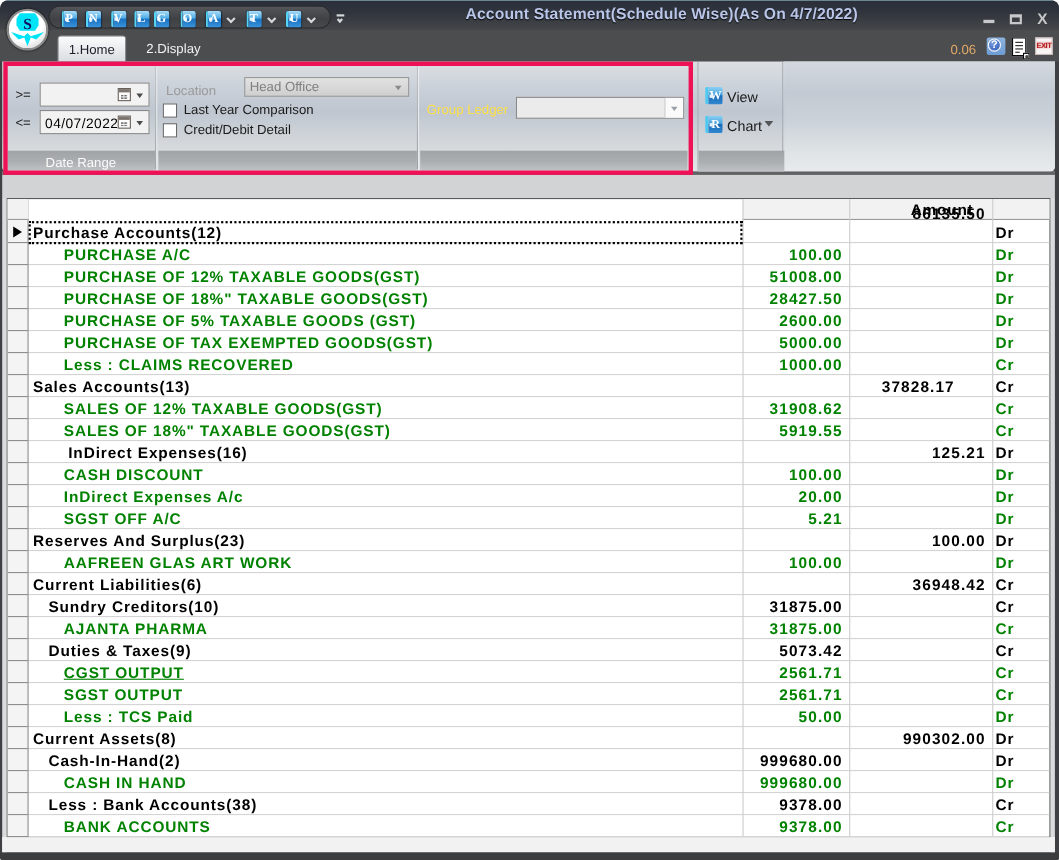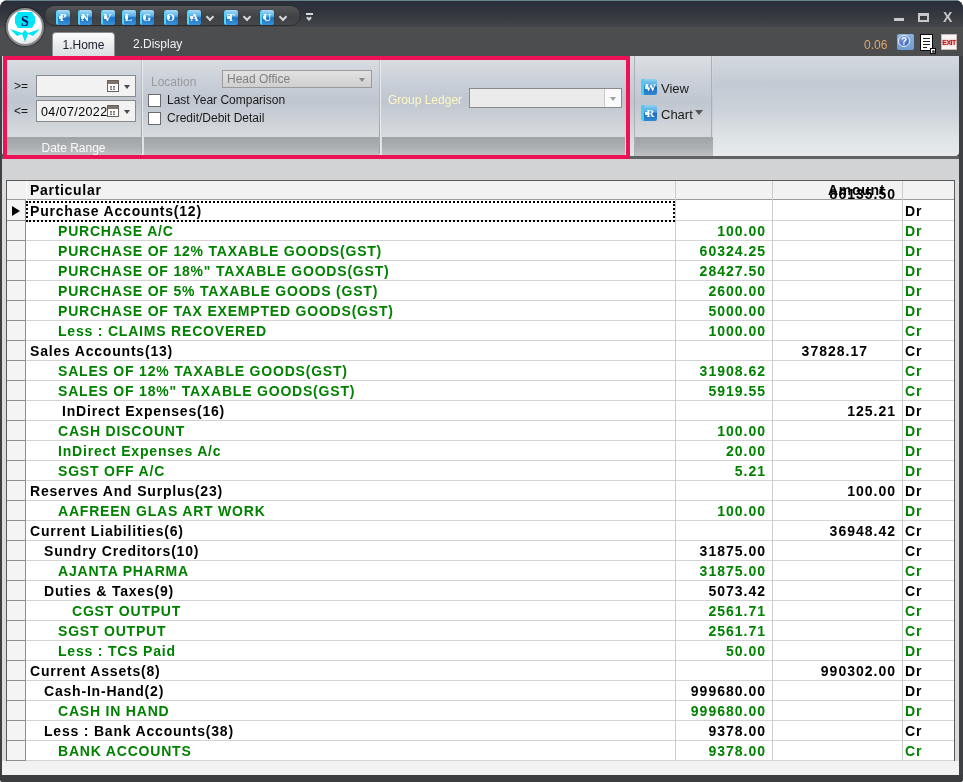--- a/index.html
+++ b/index.html
@@ -65,21 +65,21 @@
 #dtext { position:absolute; left:4px; top:3.5px; font-size:12.5px; letter-spacing:0.4px; color:#000; }
 
 
 #loclabel { position:absolute; left:151px; top:75px; color:#9a9a9a; font-size:12px; z-index:4; }
 #loccombo { position:absolute; left:222px; top:70px; width:150px; height:18px; background:linear-gradient(#e2e2e2,#cfcfcf); border:1px solid #9a9a9a; z-index:4; color:#7f7f7f; font-size:12px; line-height:17px; padding-left:4px; }
 #loccombo .darr { border-top-color:#8a8a8a; top:7px; right:6px; }
 .cbox { position:absolute; left:148px; width:13px; height:13px; background:#fff; border:1px solid #6a6a6a; z-index:4; }
 .clabel { position:absolute; left:167px; color:#1a1a1a; font-size:12px; z-index:4; }
 
 
-#gllabel { position:absolute; left:388px; top:93px; color:#fef9c3; font-size:12px; z-index:4; }
+#gllabel { position:absolute; left:388px; top:93px; color:#fde047; font-size:12px; z-index:4; }
 #glcombo { position:absolute; left:469px; top:88px; width:153px; height:20px; background:#ebebeb; border:1px solid #8a8a8a; z-index:4; }
 #glcombo .btn { position:absolute; right:0; top:0; width:17px; height:18px; background:#fafafa; border-left:1px solid #c8c8c8; }
 #glcombo .darr { right:5px; top:8px; border-top-color:#9aa0a8; }
 
 
 #vcgroup { position:absolute; left:634px; top:56px; width:78px; height:100px; border-left:1px solid #aab0b6; border-right:1px solid #aab0b6; z-index:2; }
 .vcico { position:absolute; left:6px; width:16px; height:16px; border-radius:2px;
   background:linear-gradient(#8ed2f4 0%, #47a4de 45%, #1a6cba 50%, #3188d0 100%);
   border-left:3px solid #4ecaf0; color:#fff; font-size:11px; font-weight:bold; font-family:"Liberation Serif",serif; text-align:center; line-height:16px; }
 .vcico b.dot { position:absolute; left:1px; top:7px; width:3px; height:3px; background:#e8f4ff; }
@@ -103,20 +103,21 @@
 
 
 #botwhite { position:absolute; left:2px; top:761px; width:957px; height:14px; background:#f2f2f3; }
 #botframe { position:absolute; left:0; top:775px; width:963px; height:7px; background:#3a3c3e; }
 </style>
 </head>
 <body>
 <div id="win">
   <div id="titlebar"></div>
   <div id="tabrow"></div>
+  <div id="title">Account Statement(Schedule Wise)(As On 4/7/2022)</div>
 
   <div style="position:absolute; left:44px; top:5px; width:257px; height:21px; border-radius:10.5px; background:linear-gradient(#54565a, #3f4145 60%, #46484c); border:1px solid #2a2c2e;"></div>
   <div id="qat">
       <div class="qbtn" style="left:56px"><b class="dot"></b><i>P</i></div>
       <div class="qbtn" style="left:78px"><b class="dot"></b><i>N</i></div>
       <div class="qbtn" style="left:100.5px"><b class="dot"></b><i>V</i></div>
       <div class="qbtn" style="left:121.5px"><b class="dot"></b><i>L</i></div>
       <div class="qbtn" style="left:139.7px"><b class="dot"></b><i>G</i></div>
       <div class="qbtn" style="left:163.5px"><b class="dot"></b><i>O</i></div>
       <div class="qbtn" style="left:187.4px"><b class="dot"></b><i>A</i></div>
@@ -199,39 +200,38 @@
       <div class="btn"></div>
       <div class="darr"></div>
     </div>
 
   <div id="pinkbox"></div>
   <div id="substrip"></div>
 
   <div id="tbl">
     <div class="selcol"></div>
     <div class="hdr" style="left:0; width:19px;"></div>
-    <div class="hdr" style="left:20px; width:648px; padding-left:3px;">Particular</div>
     <div class="hdr" style="left:668px; width:97px;"></div>
     <div class="hdr" style="left:765px; width:131px; text-align:right; padding-right:18px;">Amount</div>
     <div class="hdr" style="left:895px; width:52px;"></div>
     <div id="rows">
         <div class="rowline" style="top:39px"></div>
         <div style="position:absolute;left:0;width:19px;height:1px;background:#8f8f8f;top:39px"></div>
         <div class="cell" style="left:23px; top:20px;">Purchase Accounts(12)</div>
         <div class="cell amt" style="left:699px; width:190px; top:3px;">86135.50</div>
         <div class="cell" style="left:898px; top:20px;">Dr</div>
         <div class="rowline" style="top:59px"></div>
         <div style="position:absolute;left:0;width:19px;height:1px;background:#8f8f8f;top:59px"></div>
         <div class="cell g" style="left:51px; top:40px;">PURCHASE A/C</div>
         <div class="cell amt g" style="left:567px; width:192px; top:40px;">100.00</div>
         <div class="cell g" style="left:898px; top:40px;">Dr</div>
         <div class="rowline" style="top:79px"></div>
         <div style="position:absolute;left:0;width:19px;height:1px;background:#8f8f8f;top:79px"></div>
         <div class="cell g" style="left:51px; top:60px;">PURCHASE OF 12% TAXABLE GOODS(GST)</div>
-        <div class="cell amt g" style="left:567px; width:192px; top:60px;">60324.25</div>
+        <div class="cell amt g" style="left:567px; width:192px; top:60px;">51008.00</div>
         <div class="cell g" style="left:898px; top:60px;">Dr</div>
         <div class="rowline" style="top:99px"></div>
         <div style="position:absolute;left:0;width:19px;height:1px;background:#8f8f8f;top:99px"></div>
         <div class="cell g" style="left:51px; top:80px;">PURCHASE OF 18%" TAXABLE GOODS(GST)</div>
         <div class="cell amt g" style="left:567px; width:192px; top:80px;">28427.50</div>
         <div class="cell g" style="left:898px; top:80px;">Dr</div>
         <div class="rowline" style="top:119px"></div>
         <div style="position:absolute;left:0;width:19px;height:1px;background:#8f8f8f;top:119px"></div>
         <div class="cell g" style="left:51px; top:100px;">PURCHASE OF 5% TAXABLE GOODS (GST)</div>
         <div class="cell amt g" style="left:567px; width:192px; top:100px;">2600.00</div>
@@ -306,21 +306,21 @@
         <div class="cell g" style="left:51px; top:380px;">AJANTA PHARMA</div>
         <div class="cell amt g" style="left:567px; width:192px; top:380px;">31875.00</div>
         <div class="cell g" style="left:898px; top:380px;">Cr</div>
         <div class="rowline" style="top:419px"></div>
         <div style="position:absolute;left:0;width:19px;height:1px;background:#8f8f8f;top:419px"></div>
         <div class="cell" style="left:37px; top:400px;">Duties &amp; Taxes(9)</div>
         <div class="cell amt" style="left:567px; width:192px; top:400px;">5073.42</div>
         <div class="cell" style="left:898px; top:400px;">Cr</div>
         <div class="rowline" style="top:439px"></div>
         <div style="position:absolute;left:0;width:19px;height:1px;background:#8f8f8f;top:439px"></div>
-        <div class="cell g" style="left:65px; top:420px;">CGST OUTPUT</div>
+        <div class="cell g" style="left:51px; top:420px;text-decoration:underline;">CGST OUTPUT</div>
         <div class="cell amt g" style="left:567px; width:192px; top:420px;">2561.71</div>
         <div class="cell g" style="left:898px; top:420px;">Cr</div>
         <div class="rowline" style="top:459px"></div>
         <div style="position:absolute;left:0;width:19px;height:1px;background:#8f8f8f;top:459px"></div>
         <div class="cell g" style="left:51px; top:440px;">SGST OUTPUT</div>
         <div class="cell amt g" style="left:567px; width:192px; top:440px;">2561.71</div>
         <div class="cell g" style="left:898px; top:440px;">Cr</div>
         <div class="rowline" style="top:479px"></div>
         <div style="position:absolute;left:0;width:19px;height:1px;background:#8f8f8f;top:479px"></div>
         <div class="cell g" style="left:51px; top:460px;">Less : TCS Paid</div>

